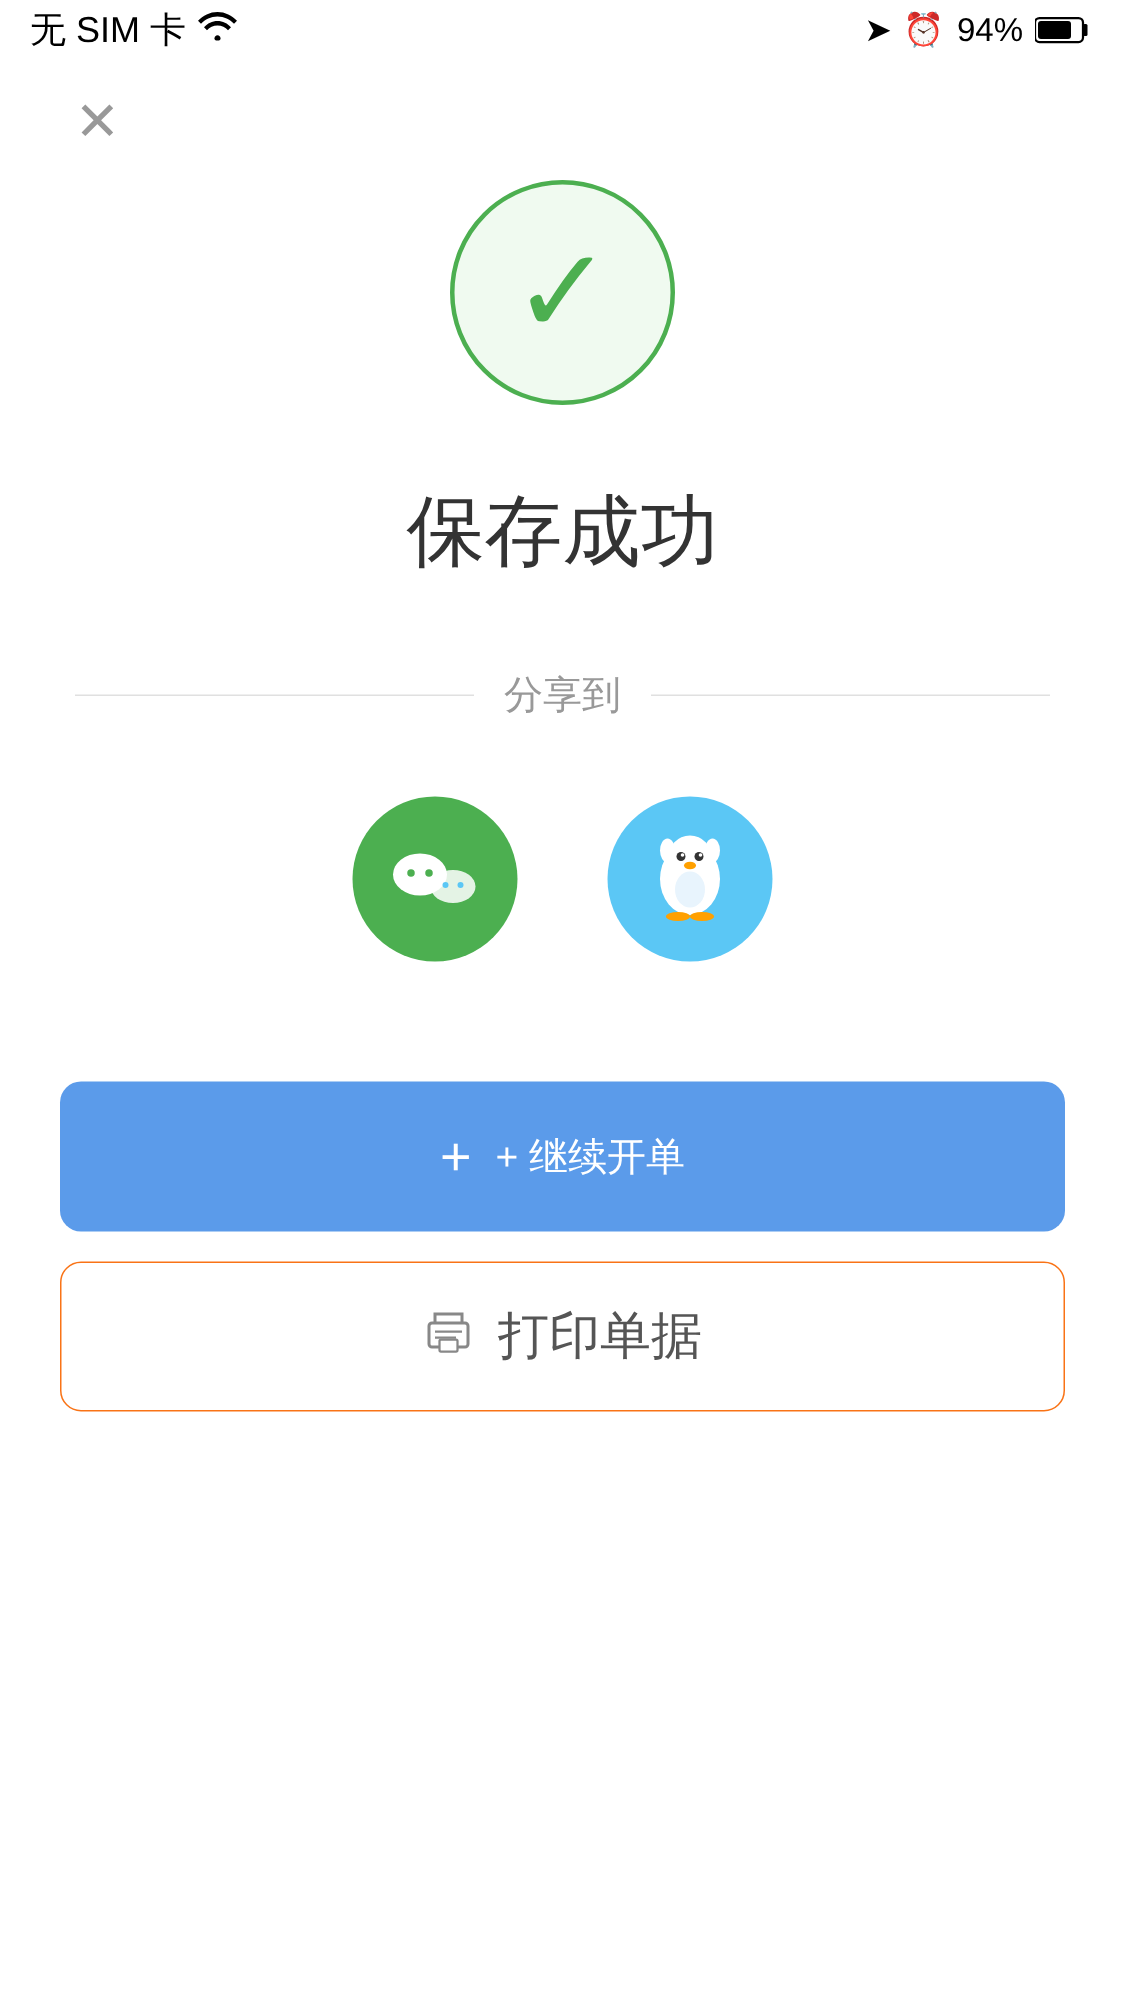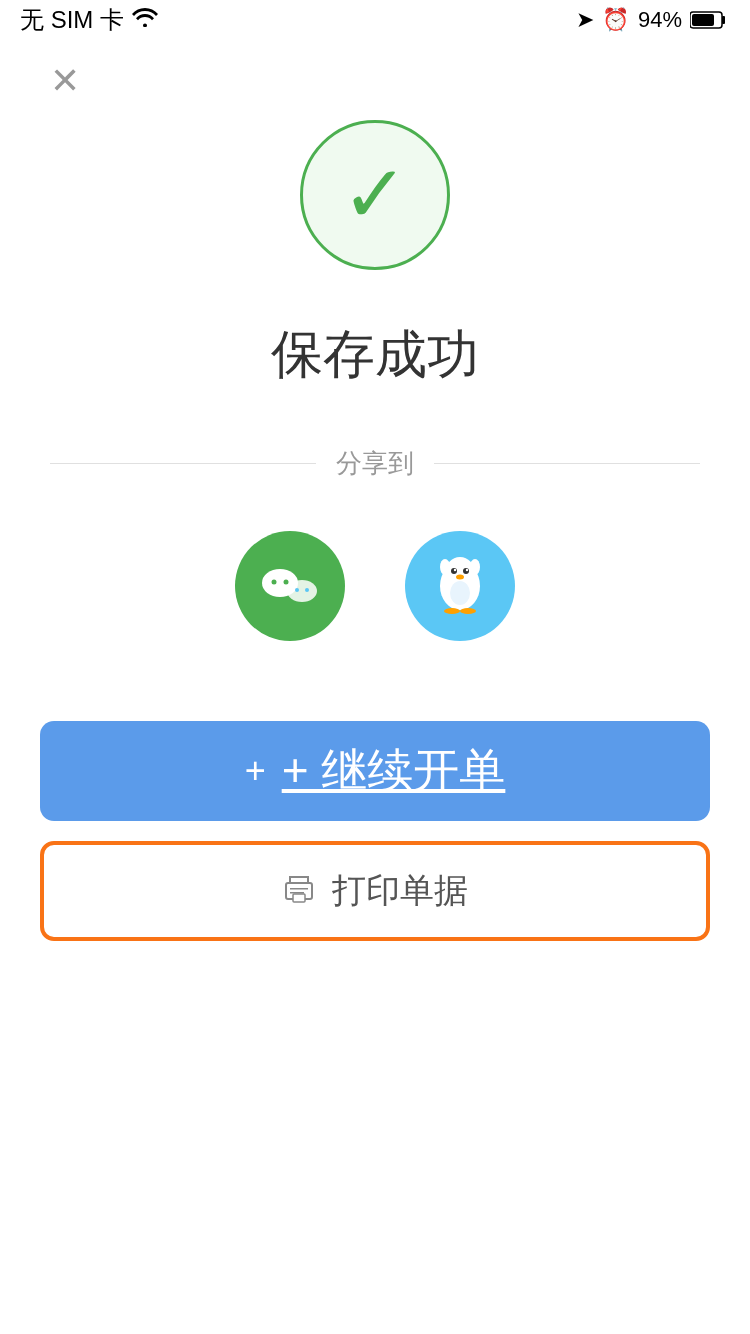--- a/index.html
+++ b/index.html
@@ -204,21 +204,21 @@
     }
 
     .btn-primary {
       background: #5b9bea;
       color: #ffffff;
     }
 
     .btn-secondary {
       background: #ffffff;
       color: #555555;
-      border: 4px solid #f97316;
+      border: 1px solid #f97316;
     }
   </style>
 </head>
 <body>
 
 <div class="status-bar">
   <div class="status-left">
     <span>无 SIM 卡</span>
     <span class="wifi-icon">
       <svg width="26" height="20" viewBox="0 0 26 20" fill="none">
@@ -299,21 +299,21 @@
           <ellipse cx="45" cy="16" rx="5" ry="8" fill="white"></ellipse>
         </svg>
       </div>
     </div>
   </div>
 
   <div class="action-buttons">
 
     <button class="action-btn btn-primary">
       <span style="font-size:36px;font-weight:300;">+</span>
-      <span style="font-size:46px;text-decoration:underline;">+ 继续开单</span>
+      <span style="font-size:26px;">+ 继续开单</span>
     </button>
 
     <button class="action-btn btn-secondary">
       <span>
         <svg width="34" height="30" viewBox="0 0 34 30" fill="none">
           <rect x="4" y="10" width="26" height="16" rx="2" fill="none" stroke="#888" stroke-width="2"></rect>
           <rect x="8" y="15" width="18" height="1.5" fill="#888"></rect>
           <rect x="8" y="19" width="14" height="1.5" fill="#888"></rect>
           <path d="M8 10V4H26V10" stroke="#888" stroke-width="2" fill="none"></path>
           <rect x="11" y="21" width="12" height="8" rx="1" fill="white" stroke="#888" stroke-width="1.5"></rect>

